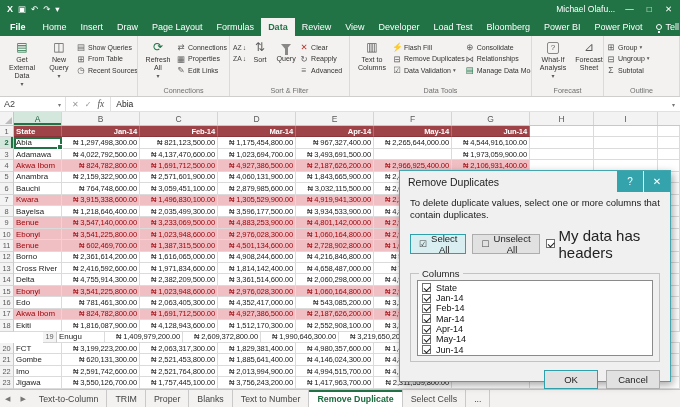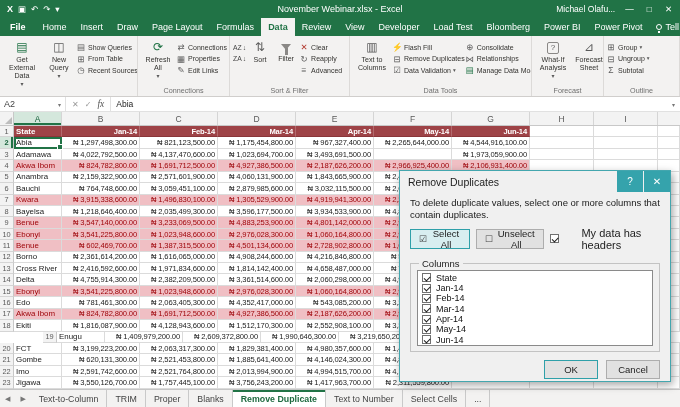--- a/index.html
+++ b/index.html
@@ -84,21 +84,21 @@
 .dlg-title{height:21px;display:flex;align-items:center}
 .dlg-tt{flex:1;padding-left:8px;font-size:10.5px;color:#222}
 .dlg-hb,.dlg-xb{width:26px;height:21px;display:flex;align-items:center;justify-content:center;background:#35A3AC;color:#fff;font-size:10px;flex:none}
 .dlg-xb{margin-left:1px}
 .dlg-body{padding:5px 10px 8px}
 .dlg-instr{font-size:9.5px;line-height:1.25;color:#1a1a1a;margin-bottom:6px}
 .dlg-row{display:flex;align-items:center;gap:6px;margin-bottom:7px}
 .dbtn{font-family:inherit;font-size:9.5px;height:20px;padding:0 8px;background:#E1E1E1;border:1px solid #ADADAD;display:inline-flex;align-items:center;gap:4px;color:#222}
 .dbtn.primary-sel{background:#D8EEF0;border-color:#2FA0A9}
 .dico{font-size:9px;color:#444}
-.dchk{margin-left:auto;display:flex;align-items:center;gap:22px;font-size:11px}
+.dchk{margin-left:auto;display:flex;align-items:center;gap:4px;font-size:15px}
 .dfs{border:1px solid #C3C3C3;margin:0 0 8px;padding:1px 6px 5px}
 .dfs legend{font-size:9.5px;padding:0 3px;margin-left:2px;color:#222}
 .dlist{background:#fff;border:1px solid #8A8A8A;height:76px;overflow:hidden;padding:2px 0}
 .dlg-item{display:flex;align-items:center;gap:5px;height:10.3px;padding:0 4px;font-size:9px;color:#111}
 .dfoot{display:flex;justify-content:flex-end;gap:8px}
 .dfoot .dbtn{justify-content:center;min-width:54px;height:19px}
 .dbtn.ok{border-color:#2FA0A9}
 .cb{width:9px;height:9px;background:#fff;border:1px solid #707070;position:relative;display:inline-block;flex:none}
 .cb.ck::after{content:"";position:absolute;left:1px;top:1.5px;width:5px;height:2.5px;border-left:1.4px solid #1e1e1e;border-bottom:1.4px solid #1e1e1e;transform:rotate(-45deg)}
 
@@ -112,21 +112,20 @@
 <body>
 
 <div class="titlebar">
   <div class="qat">
     <span class="qi logo">X</span>
     <span class="qi">▣</span>
     <span class="qi">↶</span>
     <span class="qi">↷</span>
     <span class="qi">▾</span>
   </div>
-  <div class="tb-title">November Webinar.xlsx - Excel</div>
   <div class="tb-right">
     <span class="tb-user">Michael Olafu...</span>
     <span class="wc">—</span>
     <span class="wc">□</span>
     <span class="wc">✕</span>
   </div>
 </div>
 
 <div class="tabrow">
   <div class="tab file">File</div>
@@ -213,21 +212,21 @@
           <span>ZA</span>
           <span>↓</span>
         </div>
     </div>
     <div class="bigbtn w26">
       <span class="bicon">⇅</span>
       <span>Sort</span>
     </div>
     <div class="bigbtn w26">
       <span class="funnel"></span>
-      <span>Filter</span>
+      <span>Query</span>
     </div>
     <div class="smallcol">
       <div class="smallbtn">
           <span class="sicon red">✕</span>
           <span>Clear</span>
         </div>
       <div class="smallbtn">
           <span class="sicon">↻</span>
           <span>Reapply</span>
         </div>
@@ -707,18 +706,18 @@
 </div>
 
 <div class="stabs">
   <span class="snavb">◀</span>
   <span class="snavb">▶</span>
   <div id="sheetTabsList" style="display:flex">
       <div class="stab">Text-to-Column</div>
       <div class="stab">TRIM</div>
       <div class="stab">Proper</div>
       <div class="stab">Blanks</div>
+      <div class="stab">Text to Number</div>
       <div class="stab active">Remove Duplicate</div>
-      <div class="stab">Text to Number</div>
       <div class="stab">Select Cells</div>
       <div class="stab">...</div>
     </div>
 </div>
 
 </body></html>

